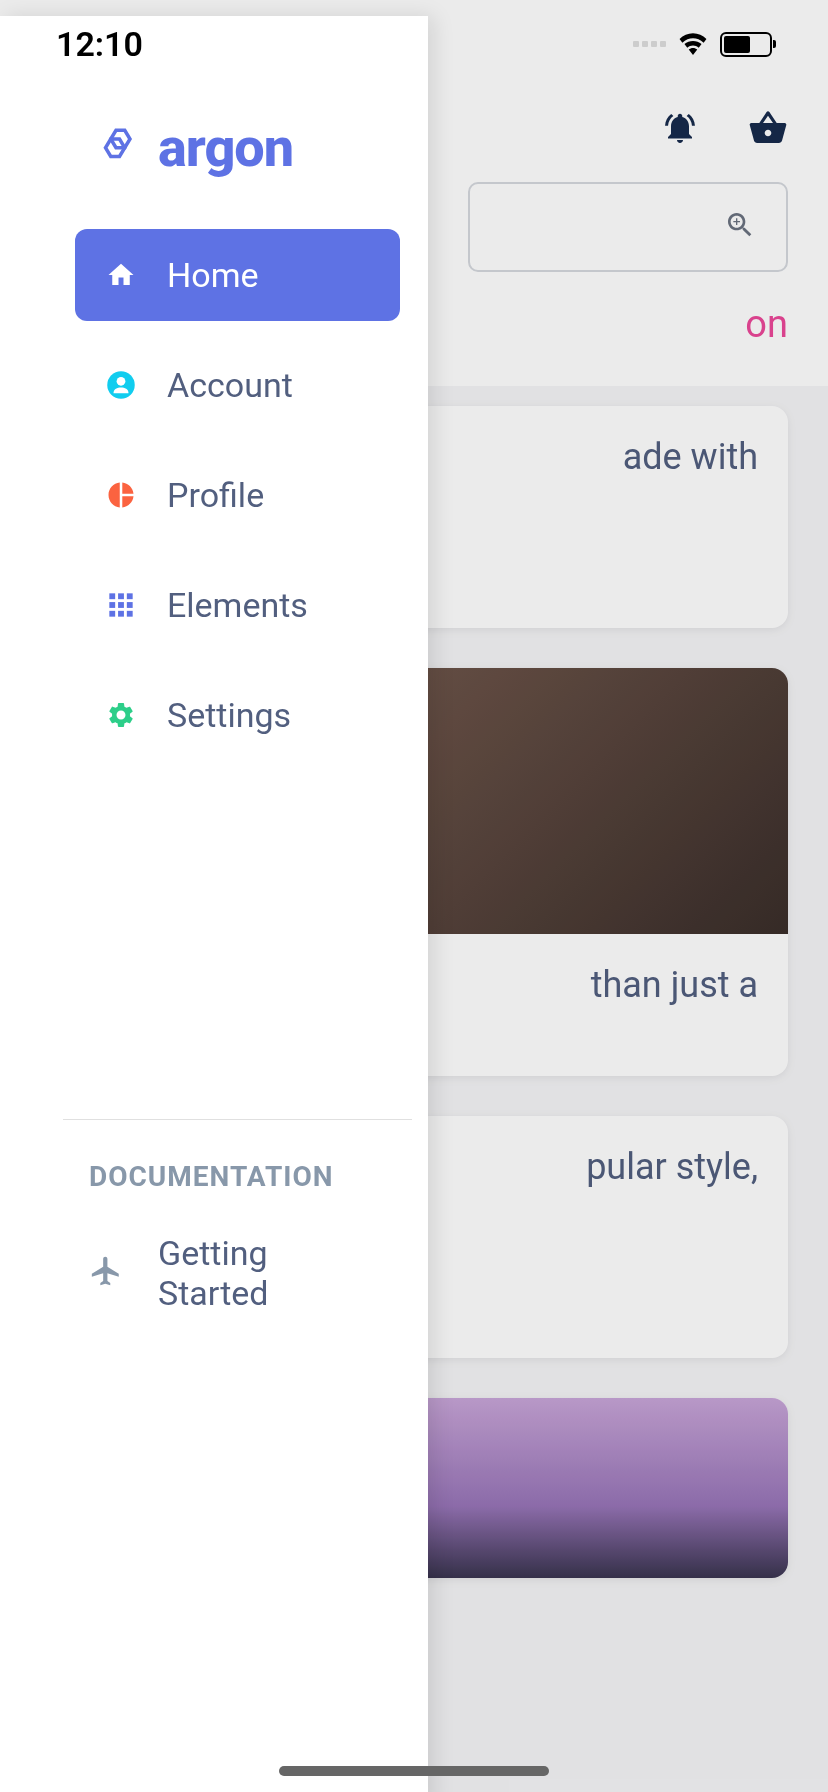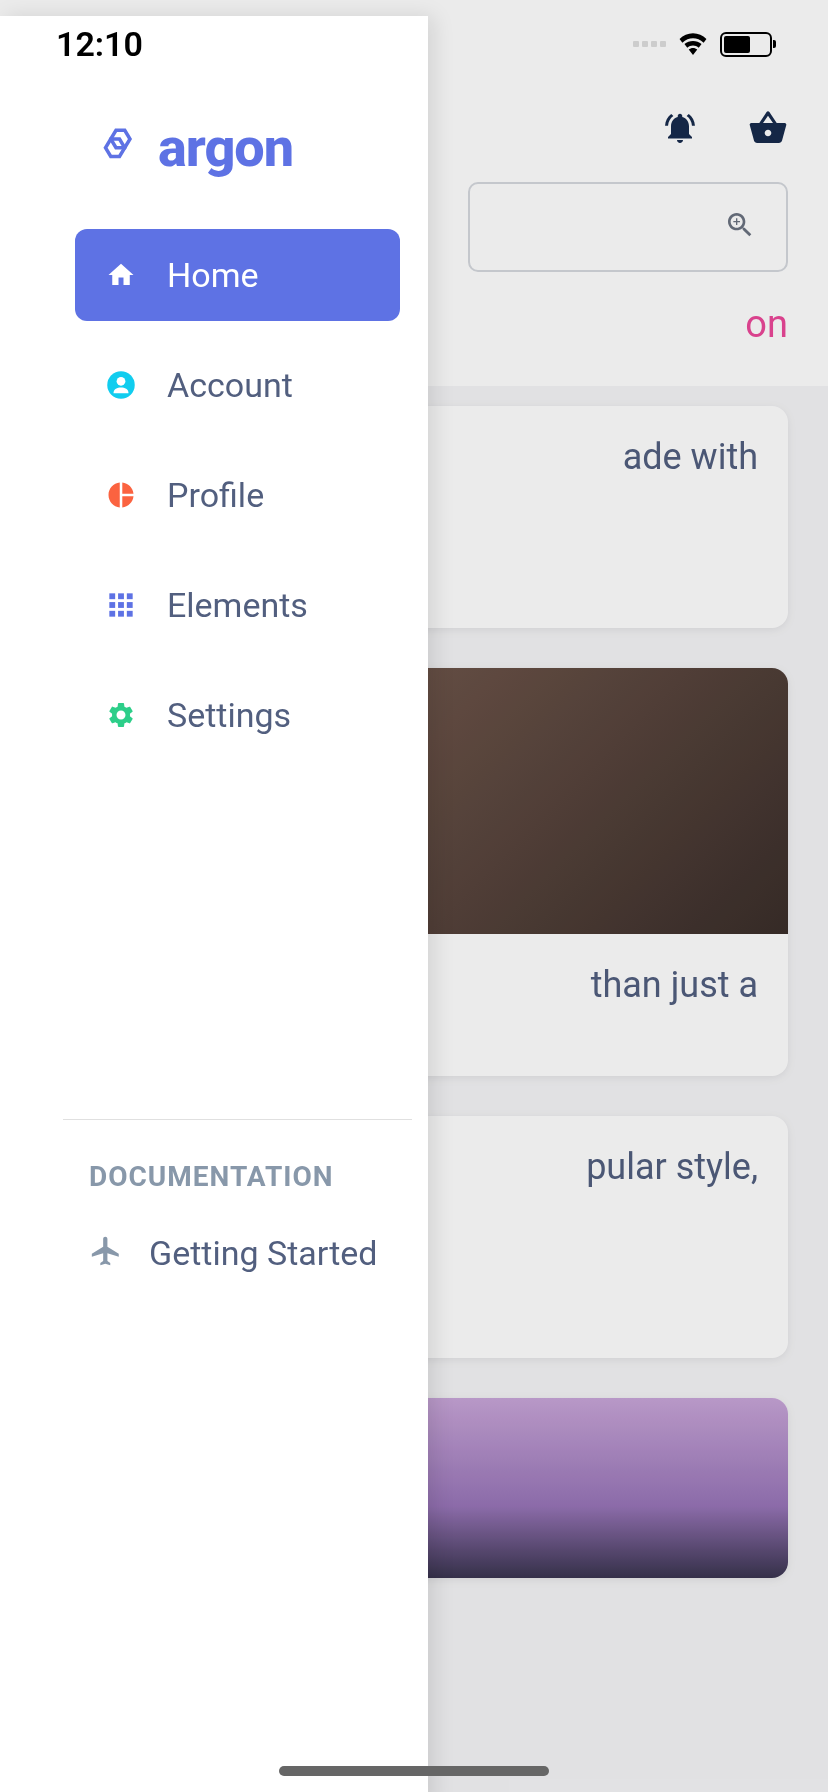--- a/index.html
+++ b/index.html
@@ -225,20 +225,21 @@
     .drawer-doc-item {
       display: flex;
       align-items: center;
       gap: 26px;
       padding: 20px 42px;
       cursor: pointer;
     }
     .drawer-doc-label {
       font-size: 34px;
       color: #525f7f;
+      margin-left: 9px;
     }
     
     
     .home-indicator {
       position: absolute;
       bottom: 16px;
       left: 50%;
       transform: translateX(-50%);
       width: 270px;
       height: 10px;

